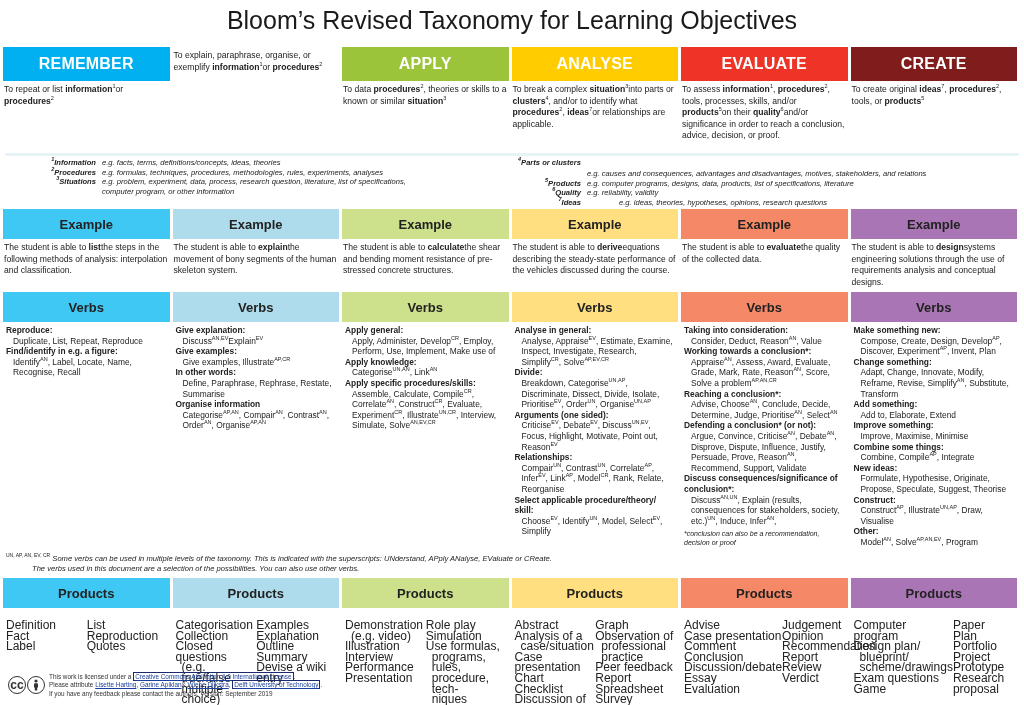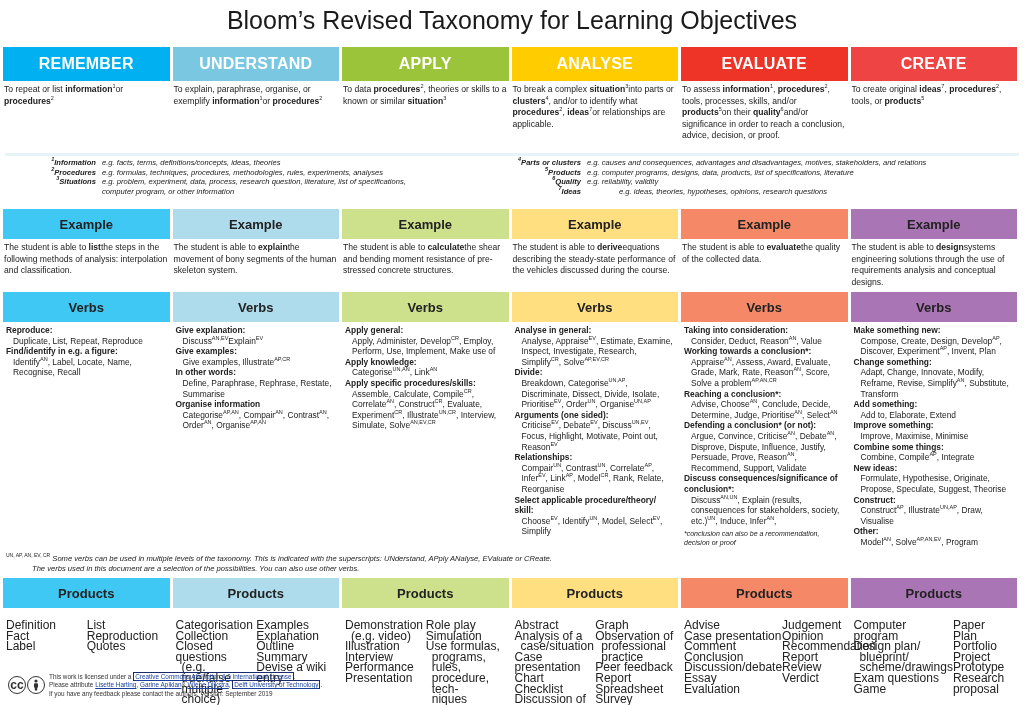--- a/index.html
+++ b/index.html
@@ -52,37 +52,36 @@
 <body>
 
 <div class="title">Bloom’s Revised Taxonomy for Learning Objectives</div>
 
 <div class="grid" style="top:47px;" id="row-levels">
     <div class="col">
       <div class="hdr" style="background: rgb(0, 176, 240);">REMEMBER</div>
       <div class="desc"><span>To repeat or list </span><b>information</b><sup>1</sup><span>or </span><b>procedures</b><sup>2</sup></div>
     </div>
     <div class="col">
-      <div class="hdr" style="background: rgb(121, 199, 224);">UNDERSTAND</div>
       <div class="desc"><span>To explain, paraphrase, organise, or exemplify </span><b>information</b><sup>1</sup><span>or </span><b>procedures</b><sup>2</sup></div>
     </div>
     <div class="col">
       <div class="hdr" style="background: rgb(155, 196, 58);">APPLY</div>
       <div class="desc"><span>To data </span><b>procedures</b><sup>2</sup><span>, theories or skills to a known or similar </span><b>situation</b><sup>3</sup></div>
     </div>
     <div class="col">
       <div class="hdr" style="background: rgb(255, 204, 0);">ANALYSE</div>
       <div class="desc"><span>To break a complex </span><b>situation</b><sup>3</sup><span>into parts or </span><b>clusters</b><sup>4</sup><span>, and/or to identify what </span><b>procedures</b><sup>2</sup><span>, </span><b>ideas</b><sup>7</sup><span>or relationships are applicable.</span></div>
     </div>
     <div class="col">
       <div class="hdr" style="background: rgb(238, 51, 39);">EVALUATE</div>
       <div class="desc"><span>To assess </span><b>information</b><sup>1</sup><span>, </span><b>procedures</b><sup>2</sup><span>, tools, processes, skills, and/or </span><b>products</b><sup>5</sup><span>on their </span><b>quality</b><sup>6</sup><span>and/or significance in order to reach a conclusion, advice, decision, or proof.</span></div>
     </div>
     <div class="col">
-      <div class="hdr" style="background: #ef4444;">CREATE</div>
+      <div class="hdr" style="background: #7f1d1d;">CREATE</div>
       <div class="desc"><span>To create original </span><b>ideas</b><sup>7</sup><span>, </span><b>procedures</b><sup>2</sup><span>, tools, or </span><b>products</b><sup>5</sup></div>
     </div>
   </div>
 
 <div class="band" style="top:153px;"></div>
 
 <div class="legend" style="left:10px;" id="legend-left">
     <div class="row">
       <div class="term" style="width: 92px; flex: 0 0 92px;"><sup>1</sup><span>Information</span></div>
       <div style="width: 330px;">e.g. facts, terms, definitions/concepts, ideas, theories</div>
@@ -92,21 +91,21 @@
       <div style="width: 330px;">e.g. formulas, techniques, procedures, methodologies, rules, experiments, analyses</div>
     </div>
     <div class="row">
       <div class="term" style="width: 92px; flex: 0 0 92px;"><sup>3</sup><span>Situations</span></div>
       <div style="width: 330px;">e.g. problem, experiment, data, process, research question, literature, list of specifications, computer program, or other information</div>
     </div>
   </div>
 <div class="legend" style="left:512px;" id="legend-right">
     <div class="row">
       <div class="term" style="width: 75px; flex: 0 0 75px;"><sup>4</sup><span>Parts or clusters</span></div>
-      <div style="width: 430px;">e.g. causes and consequences, advantages and disadvantages, motives, stakeholders, and relations</div>
+      <div style="width: 430px; margin-top: 11px;">e.g. causes and consequences, advantages and disadvantages, motives, stakeholders, and relations</div>
     </div>
     <div class="row">
       <div class="term" style="width: 75px; flex: 0 0 75px;"><sup>5</sup><span>Products</span></div>
       <div style="width: 430px;">e.g. computer programs, designs, data, products, list of specifications, literature</div>
     </div>
     <div class="row">
       <div class="term" style="width: 75px; flex: 0 0 75px;"><sup>6</sup><span>Quality</span></div>
       <div style="width: 430px;">e.g. reliability, validity</div>
     </div>
     <div class="row">

